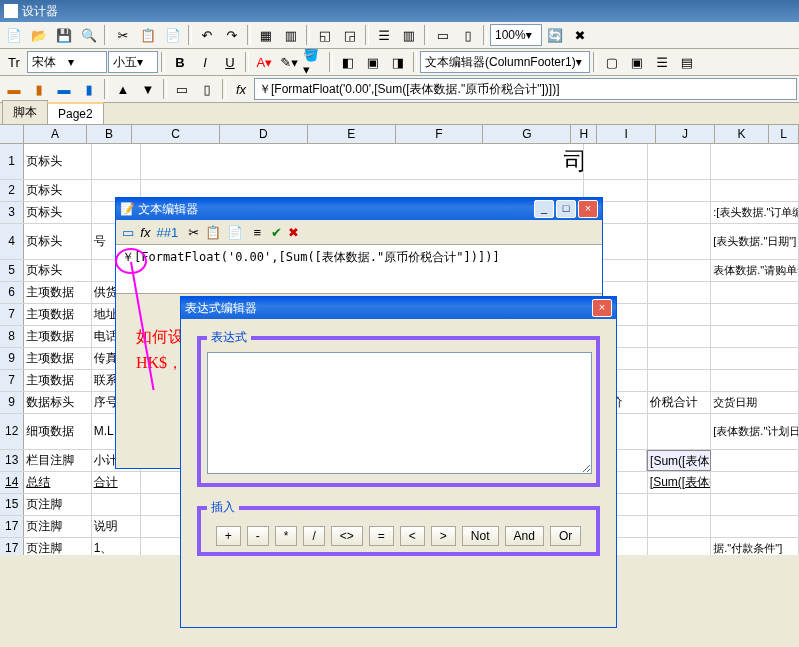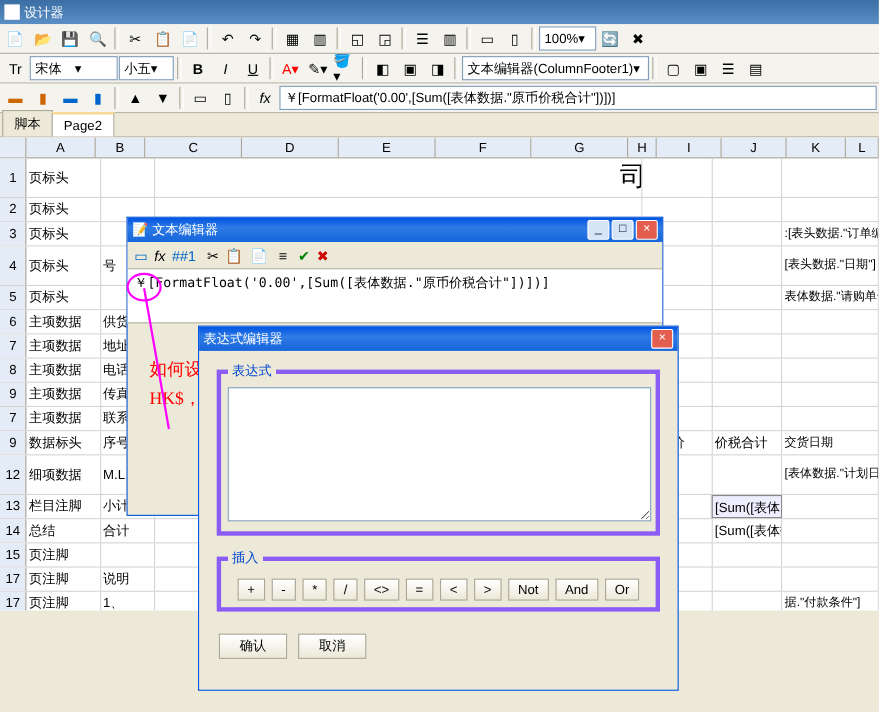--- a/index.html
+++ b/index.html
@@ -268,21 +268,21 @@
         </div>
         <div class="row" style="height: 21px;">
           <div class="rh ">13</div>
   <div class="cellA" style="width:64px;line-height:21px">栏目注脚</div>
   <div class="cellA" style="width:46px;line-height:21px">小计</div>
   <div class="cellA" style="width:450px;line-height:21px"></div>
   <div class="cellA" style="width:60px;line-height:21px"></div>
   <div class="cellA" style="width:60px;line-height:21px;border:1px solid #888;background:#eef">[Sum([表体</div>
   <div class="cellA" style="width:85px;line-height:21px;font-size:11px"></div>
         </div>
-        <div class="row" style="height: 21px;">
+        <div class="row" style="height: 21px; text-decoration: underline;">
           <div class="rh ">14</div>
   <div class="cellA" style="width:64px;line-height:21px">总结</div>
   <div class="cellA" style="width:46px;line-height:21px">合计</div>
   <div class="cellA" style="width:450px;line-height:21px"></div>
   <div class="cellA" style="width:60px;line-height:21px"></div>
   <div class="cellA" style="width:60px;line-height:21px;">[Sum([表体数</div>
   <div class="cellA" style="width:85px;line-height:21px;font-size:11px"></div>
         </div>
         <div class="row" style="height: 21px;">
           <div class="rh ">15</div>
@@ -376,21 +376,17 @@
             <button class="btn">&lt;&gt;</button>
             <button class="btn">=</button>
             <button class="btn">&lt;</button>
             <button class="btn">&gt;</button>
             <button class="btn">Not</button>
             <button class="btn">And</button>
             <button class="btn">Or</button>
           </div>
       </fieldset>
       <div class="btnrow" style="justify-content:space-between;padding:8px 4px 0">
-        <div style="display:flex;gap:10px">
-          <button class="btn" style="min-width:62px">确认</button>
-          <button class="btn" style="min-width:62px">取消</button>
-        </div>
       </div>
     </div>
   </div>
 
 </div>
 
 </body></html>

